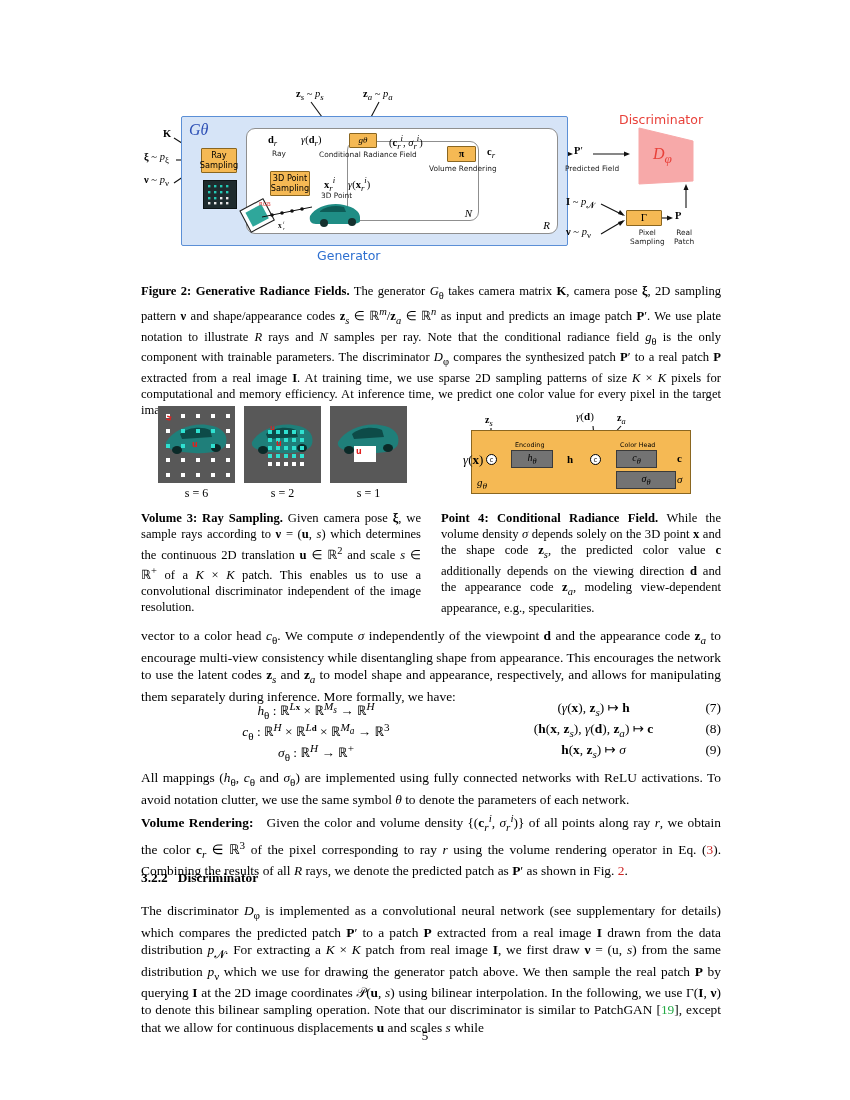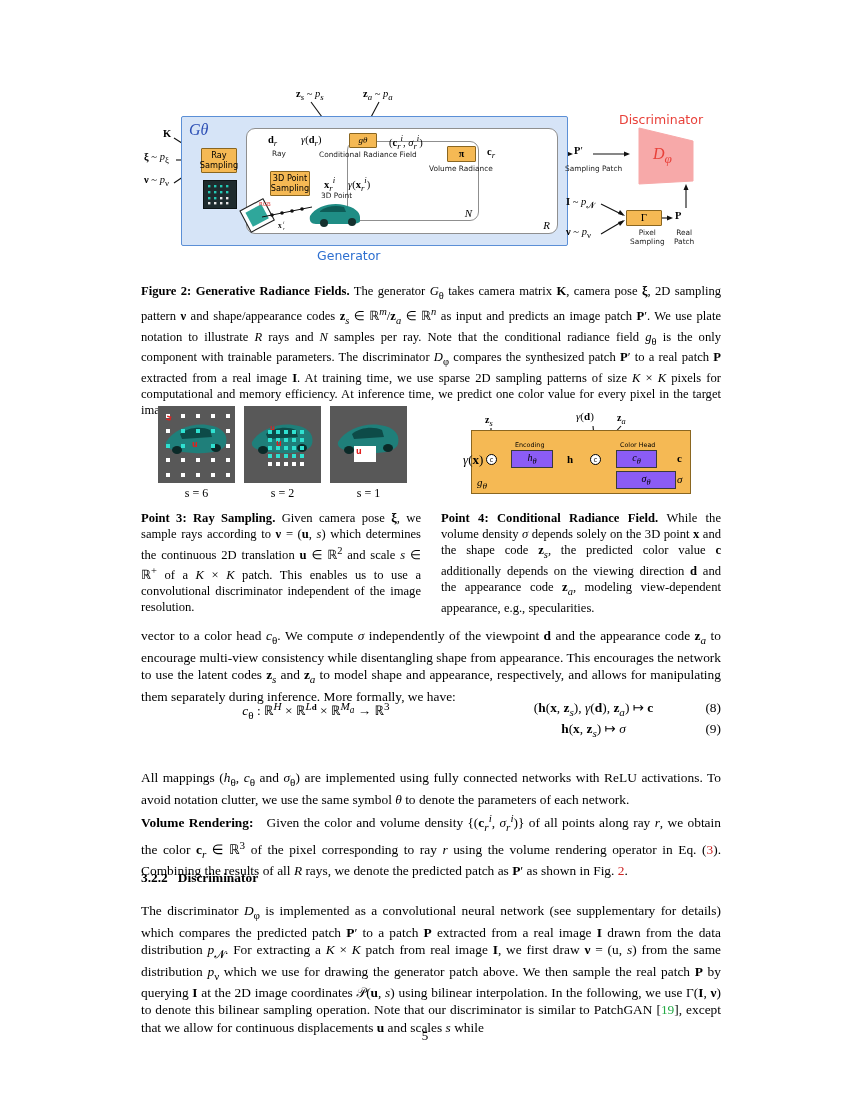--- a/index.html
+++ b/index.html
@@ -173,21 +173,21 @@
   }
   .f4-main {
     position: absolute;
     left: 20px; top: 28px;
     width: 218px; height: 62px;
     background: #f5b954;
     border: 1.2px solid #8a6620;
   }
   .f4-box {
     position: absolute;
-    background: #8b5cf6;
+    background: #737373;
     border: 1.1px solid #3a3a3a;
     text-align: center;
     font-family: "Liberation Serif", serif;
     font-style: italic;
     font-size: 10px;
     display: flex; align-items: center; justify-content: center;
     box-sizing: border-box;
   }
   .f4-cap {
     position: absolute;
@@ -343,24 +343,24 @@
       <span>gθ</span>
     </div>
     <div class="obox" style="left:306px;top:58px;width:29px;height:16px;font-size:10px;font-weight:bold;font-family:'Liberation Serif',serif;">
       <span>π</span>
     </div>
     <div class="obox" style="left:485px;top:122px;width:36px;height:16px;font-size:11px;font-family:'Liberation Serif',serif;">
       <span>Γ</span>
     </div>
 
     <div class="tiny-lbl" style="left:178px;top:62px;">Conditional Radiance Field</div>
-    <div class="tiny-lbl" style="left:288px;top:76px;">Volume Radiance</div>
+    <div class="tiny-lbl" style="left:288px;top:76px;">Volume Rendering</div>
     <div class="tiny-lbl" style="left:131px;top:61px;">Ray</div>
     <div class="tiny-lbl" style="left:180px;top:103px;">3D Point</div>
-    <div class="tiny-lbl" style="left:424px;top:76px;">Sampling Patch</div>
+    <div class="tiny-lbl" style="left:424px;top:76px;">Predicted Field</div>
     <div class="tiny-lbl" style="left:489px;top:140px;text-align:center;">Pixel<br>Sampling</div>
     <div class="tiny-lbl" style="left:533px;top:140px;text-align:center;">Real<br>Patch</div>
 
     <div class="mlbl" style="left:127px;top:46px;"><b>d</b><sub><i>r</i></sub></div>
     <div class="mlbl" style="left:160px;top:46px;"><i>γ</i>(<b>d</b><sub><i>r</i></sub>)</div>
     <div class="mlbl" style="left:183px;top:87px;"><b>x</b><sub><i>r</i></sub><sup><i>i</i></sup></div>
     <div class="mlbl" style="left:207px;top:87px;"><i>γ</i>(<b>x</b><sub><i>r</i></sub><sup><i>i</i></sup>)</div>
     <div class="mlbl" style="left:248px;top:45px;">(<b>c</b><sub><i>r</i></sub><sup><i>i</i></sup>, <i>σ</i><sub><i>r</i></sub><sup><i>i</i></sup>)</div>
     <div class="mlbl" style="left:346px;top:58px;"><b>c</b><sub><i>r</i></sub></div>
     <div class="mlbl" style="left:433px;top:57px;"><b>P</b>′</div>
@@ -596,46 +596,58 @@
     <div class="f4-cap" style="left:166px;top:60px;margin-top:19px;">Density Head</div>
     <div class="f4-box" style="left:165px;top:69px;width:60px;height:18px;">
       <span><i>σ</i><sub>θ</sub></span>
     </div>
 
     <div class="mlbl" style="left:226px;top:50px;font-size:11px;"><b>c</b></div>
     <div class="mlbl" style="left:226px;top:71px;font-size:11px;"><i>σ</i></div>
   </div>
 
   <div class="twocol-caption caption" style="left:141px;top:510px;">
-    <span class="bold">Point 3:</span>
+    <span class="bold">Volume 3:</span>
     <span class="bold">Ray Sampling.</span>
     <span>Given camera pose <b>ξ</b>, we sample rays according to <b>ν</b> = (<b>u</b>, <i>s</i>) which determines the continuous 2D translation <b>u</b> ∈ ℝ<sup>2</sup> and scale <i>s</i> ∈ ℝ<sup>+</sup> of a <i>K</i> × <i>K</i> patch. This enables us to use a convolutional discriminator independent of the image resolution.</span>
   </div>
 
   <div class="twocol-caption caption" style="left:441px;top:510px;">
     <span class="bold">Point 4:</span>
     <span class="bold">Conditional Radiance Field.</span>
     <span>While the volume density <i>σ</i> depends solely on the 3D point <b>x</b> and the shape code <b>z</b><sub><i>s</i></sub>, the predicted color value <b>c</b> additionally depends on the viewing direction <b>d</b> and the appearance code <b>z</b><sub><i>a</i></sub>, modeling view-dependent appearance, e.g., specularities.</span>
   </div>
 
   <div class="col body-text" style="top:627px;">
     vector to a color head <i>c</i><sub>θ</sub>. We compute <i>σ</i> independently of the viewpoint <b>d</b> and the appearance code <b>z</b><sub><i>a</i></sub> to encourage multi-view consistency while disentangling shape from appearance. This encourages the network to use the latent codes <b>z</b><sub><i>s</i></sub> and <b>z</b><sub><i>a</i></sub> to model shape and appearance, respectively, and allows for manipulating them separately during inference. More formally, we have:
   </div>
 
   <div class="col" style="top:700px;">
+    <div class="eqrow">
+      <span class="eq-left">
+        <i>h</i><sub>θ</sub> : ℝ<sup><i>L</i><b style="font-size:.8em">x</b></sup> × ℝ<sup><i>M<sub>s</sub></i></sup> → ℝ<sup><i>H</i></sup>
+      </span>
+      <span class="eq-mid">
+        (<i>γ</i>(<b>x</b>), <b>z</b><sub><i>s</i></sub>) ↦ <b>h</b>
+      </span>
+      <span class="eq-num">(7)</span>
+    </div>
     <div class="eqrow">
       <span class="eq-left">
         <i>c</i><sub>θ</sub> : ℝ<sup><i>H</i></sup> × ℝ<sup><i>L</i><b style="font-size:.8em">d</b></sup> × ℝ<sup><i>M<sub>a</sub></i></sup> → ℝ<sup>3</sup>
       </span>
       <span class="eq-mid">
         (<b>h</b>(<b>x</b>, <b>z</b><sub><i>s</i></sub>), <i>γ</i>(<b>d</b>), <b>z</b><sub><i>a</i></sub>) ↦ <b>c</b>
       </span>
       <span class="eq-num">(8)</span>
     </div>
     <div class="eqrow">
+      <span class="eq-left">
+        <i>σ</i><sub>θ</sub> : ℝ<sup><i>H</i></sup> → ℝ<sup>+</sup>
+      </span>
       <span class="eq-mid">
         <b>h</b>(<b>x</b>, <b>z</b><sub><i>s</i></sub>) ↦ <i>σ</i>
       </span>
       <span class="eq-num">(9)</span>
     </div>
   </div>
 
   <div class="col body-text" style="top:769px;">
     All mappings (<i>h</i><sub>θ</sub>, <i>c</i><sub>θ</sub> and <i>σ</i><sub>θ</sub>) are implemented using fully connected networks with ReLU activations. To avoid notation clutter, we use the same symbol <i>θ</i> to denote the parameters of each network.
   </div>

